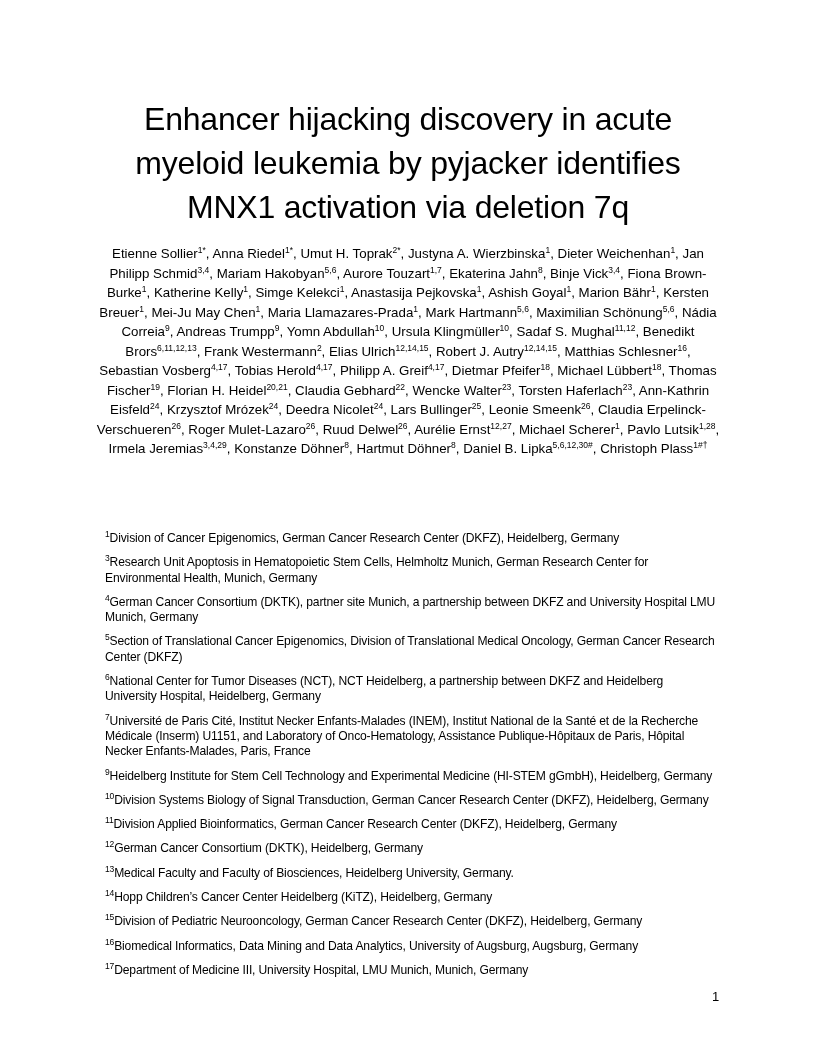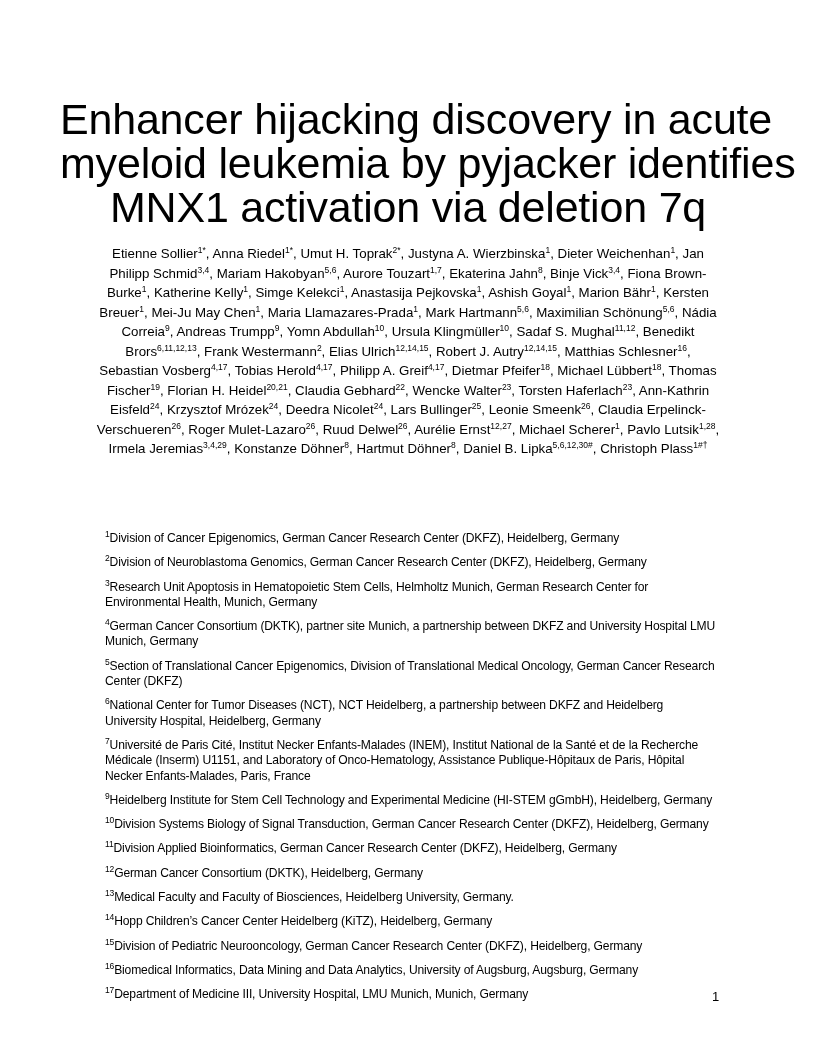--- a/index.html
+++ b/index.html
@@ -1,38 +1,37 @@
 <!DOCTYPE html>
 <html><head>
 <meta charset="utf-8">
 <style>
   html, body { margin:0; padding:0; background:#ffffff; }
   body { width:816px; height:1056px; position:relative; overflow:hidden; font-family:"Liberation Sans", sans-serif; color:#000; }
-  .title { position:absolute; left:60px; width:696px; top:97px; text-align:center; font-size:43px; line-height:44px; letter-spacing:-0.2px; }
+  .title { position:absolute; left:60px; width:696px; top:97px; text-align:center; font-size:32px; line-height:44px; letter-spacing:-0.2px; }
   .title div { white-space:nowrap; }
   .authors { position:absolute; left:96px; width:624px; top:244px; text-align:center; font-size:13.3px; line-height:19.5px; }
   .authors sup, .affils sup { font-size:8.5px; line-height:0; vertical-align:super; }
   .affils { position:absolute; left:96px; width:630px; top:522px; font-size:12.1px; line-height:15.3px; letter-spacing:-0.15px; }
   .affils div { margin:9px; }
   .page-num { position:absolute; left:712px; top:989px; font-size:13px; }
 </style>
 </head>
 <body>
 
 <div class="title">
   <div>Enhancer hijacking discovery in acute</div>
   <div>myeloid leukemia by pyjacker identifies</div>
   <div>MNX1 activation via deletion 7q</div>
 </div>
 
 <div class="authors" id="authors"><span><span>Etienne Sollier</span><sup>1*</sup></span>, <span><span>Anna Riedel</span><sup>1*</sup></span>, <span><span>Umut H. Toprak</span><sup>2*</sup></span>, <span><span>Justyna A. Wierzbinska</span><sup>1</sup></span>, <span><span>Dieter Weichenhan</span><sup>1</sup></span>, <span><span>Jan Philipp Schmid</span><sup>3,4</sup></span>, <span><span>Mariam Hakobyan</span><sup>5,6</sup></span>, <span><span>Aurore Touzart</span><sup>1,7</sup></span>, <span><span>Ekaterina Jahn</span><sup>8</sup></span>, <span><span>Binje Vick</span><sup>3,4</sup></span>, <span><span>Fiona Brown-Burke</span><sup>1</sup></span>, <span><span>Katherine Kelly</span><sup>1</sup></span>, <span><span>Simge Kelekci</span><sup>1</sup></span>, <span><span>Anastasija Pejkovska</span><sup>1</sup></span>, <span><span>Ashish Goyal</span><sup>1</sup></span>, <span><span>Marion Bähr</span><sup>1</sup></span>, <span><span>Kersten Breuer</span><sup>1</sup></span>, <span><span>Mei-Ju May Chen</span><sup>1</sup></span>, <span><span>Maria Llamazares-Prada</span><sup>1</sup></span>, <span><span>Mark Hartmann</span><sup>5,6</sup></span>, <span><span>Maximilian Schönung</span><sup>5,6</sup></span>, <span><span>Nádia Correia</span><sup>9</sup></span>, <span><span>Andreas Trumpp</span><sup>9</sup></span>, <span><span>Yomn Abdullah</span><sup>10</sup></span>, <span><span>Ursula Klingmüller</span><sup>10</sup></span>, <span><span>Sadaf S. Mughal</span><sup>11,12</sup></span>, <span><span>Benedikt Brors</span><sup>6,11,12,13</sup></span>, <span><span>Frank Westermann</span><sup>2</sup></span>, <span><span>Elias Ulrich</span><sup>12,14,15</sup></span>, <span><span>Robert J. Autry</span><sup>12,14,15</sup></span>, <span><span>Matthias Schlesner</span><sup>16</sup></span>, <span><span>Sebastian Vosberg</span><sup>4,17</sup></span>, <span><span>Tobias Herold</span><sup>4,17</sup></span>, <span><span>Philipp A. Greif</span><sup>4,17</sup></span>, <span><span>Dietmar Pfeifer</span><sup>18</sup></span>, <span><span>Michael Lübbert</span><sup>18</sup></span>, <span><span>Thomas Fischer</span><sup>19</sup></span>, <span><span>Florian H. Heidel</span><sup>20,21</sup></span>, <span><span>Claudia Gebhard</span><sup>22</sup></span>, <span><span>Wencke Walter</span><sup>23</sup></span>, <span><span>Torsten Haferlach</span><sup>23</sup></span>, <span><span>Ann-Kathrin Eisfeld</span><sup>24</sup></span>, <span><span>Krzysztof Mrózek</span><sup>24</sup></span>, <span><span>Deedra Nicolet</span><sup>24</sup></span>, <span><span>Lars Bullinger</span><sup>25</sup></span>, <span><span>Leonie Smeenk</span><sup>26</sup></span>, <span><span>Claudia Erpelinck-Verschueren</span><sup>26</sup></span>, <span><span>Roger Mulet-Lazaro</span><sup>26</sup></span>, <span><span>Ruud Delwel</span><sup>26</sup></span>, <span><span>Aurélie Ernst</span><sup>12,27</sup></span>, <span><span>Michael Scherer</span><sup>1</sup></span>, <span><span>Pavlo Lutsik</span><sup>1,28</sup></span>, <span><span>Irmela Jeremias</span><sup>3,4,29</sup></span>, <span><span>Konstanze Döhner</span><sup>8</sup></span>, <span><span>Hartmut Döhner</span><sup>8</sup></span>, <span><span>Daniel B. Lipka</span><sup>5,6,12,30#</sup></span>, <span><span>Christoph Plass</span><sup>1#†</sup></span></div>
 
 <div class="affils" id="affils">
     <div><sup>1</sup><span>Division of Cancer Epigenomics, German Cancer Research Center (DKFZ), Heidelberg, Germany</span></div>
-    <div><sup>2</sup><span>Division of Neuroblastoma Genomics, German Cancer Research Center (DKFZ), Heidelberg, Germany</span></div>
     <div><sup>3</sup><span>Research Unit Apoptosis in Hematopoietic Stem Cells, Helmholtz Munich, German Research Center for Environmental Health, Munich, Germany</span></div>
     <div><sup>4</sup><span>German Cancer Consortium (DKTK), partner site Munich, a partnership between DKFZ and University Hospital LMU Munich, Germany</span></div>
     <div><sup>5</sup><span>Section of Translational Cancer Epigenomics, Division of Translational Medical Oncology, German Cancer Research Center (DKFZ)</span></div>
     <div><sup>6</sup><span>National Center for Tumor Diseases (NCT), NCT Heidelberg, a partnership between DKFZ and Heidelberg University Hospital, Heidelberg, Germany</span></div>
     <div><sup>7</sup><span>Université de Paris Cité, Institut Necker Enfants-Malades (INEM), Institut National de la Santé et de la Recherche Médicale (Inserm) U1151, and Laboratory of Onco-Hematology, Assistance Publique-Hôpitaux de Paris, Hôpital Necker Enfants-Malades, Paris, France</span></div>
     <div><sup>9</sup><span>Heidelberg Institute for Stem Cell Technology and Experimental Medicine (HI-STEM gGmbH), Heidelberg, Germany</span></div>
     <div><sup>10</sup><span>Division Systems Biology of Signal Transduction, German Cancer Research Center (DKFZ), Heidelberg, Germany</span></div>
     <div><sup>11</sup><span>Division Applied Bioinformatics, German Cancer Research Center (DKFZ), Heidelberg, Germany</span></div>
     <div><sup>12</sup><span>German Cancer Consortium (DKTK), Heidelberg, Germany</span></div>
     <div><sup>13</sup><span>Medical Faculty and Faculty of Biosciences, Heidelberg University, Germany.</span></div>

